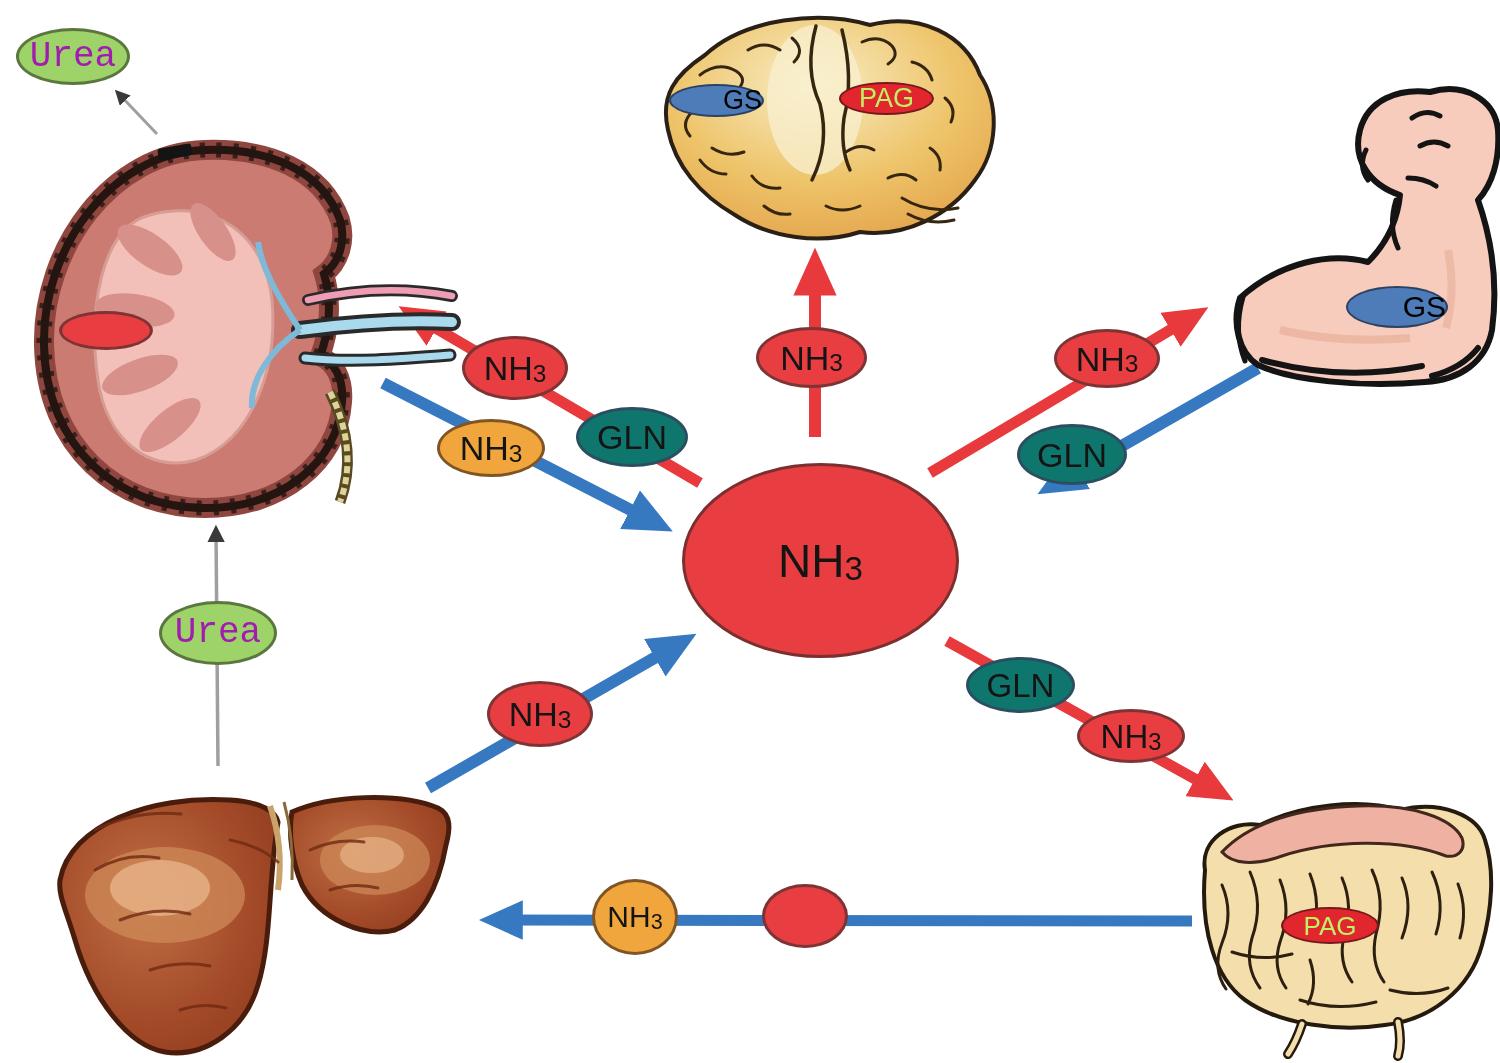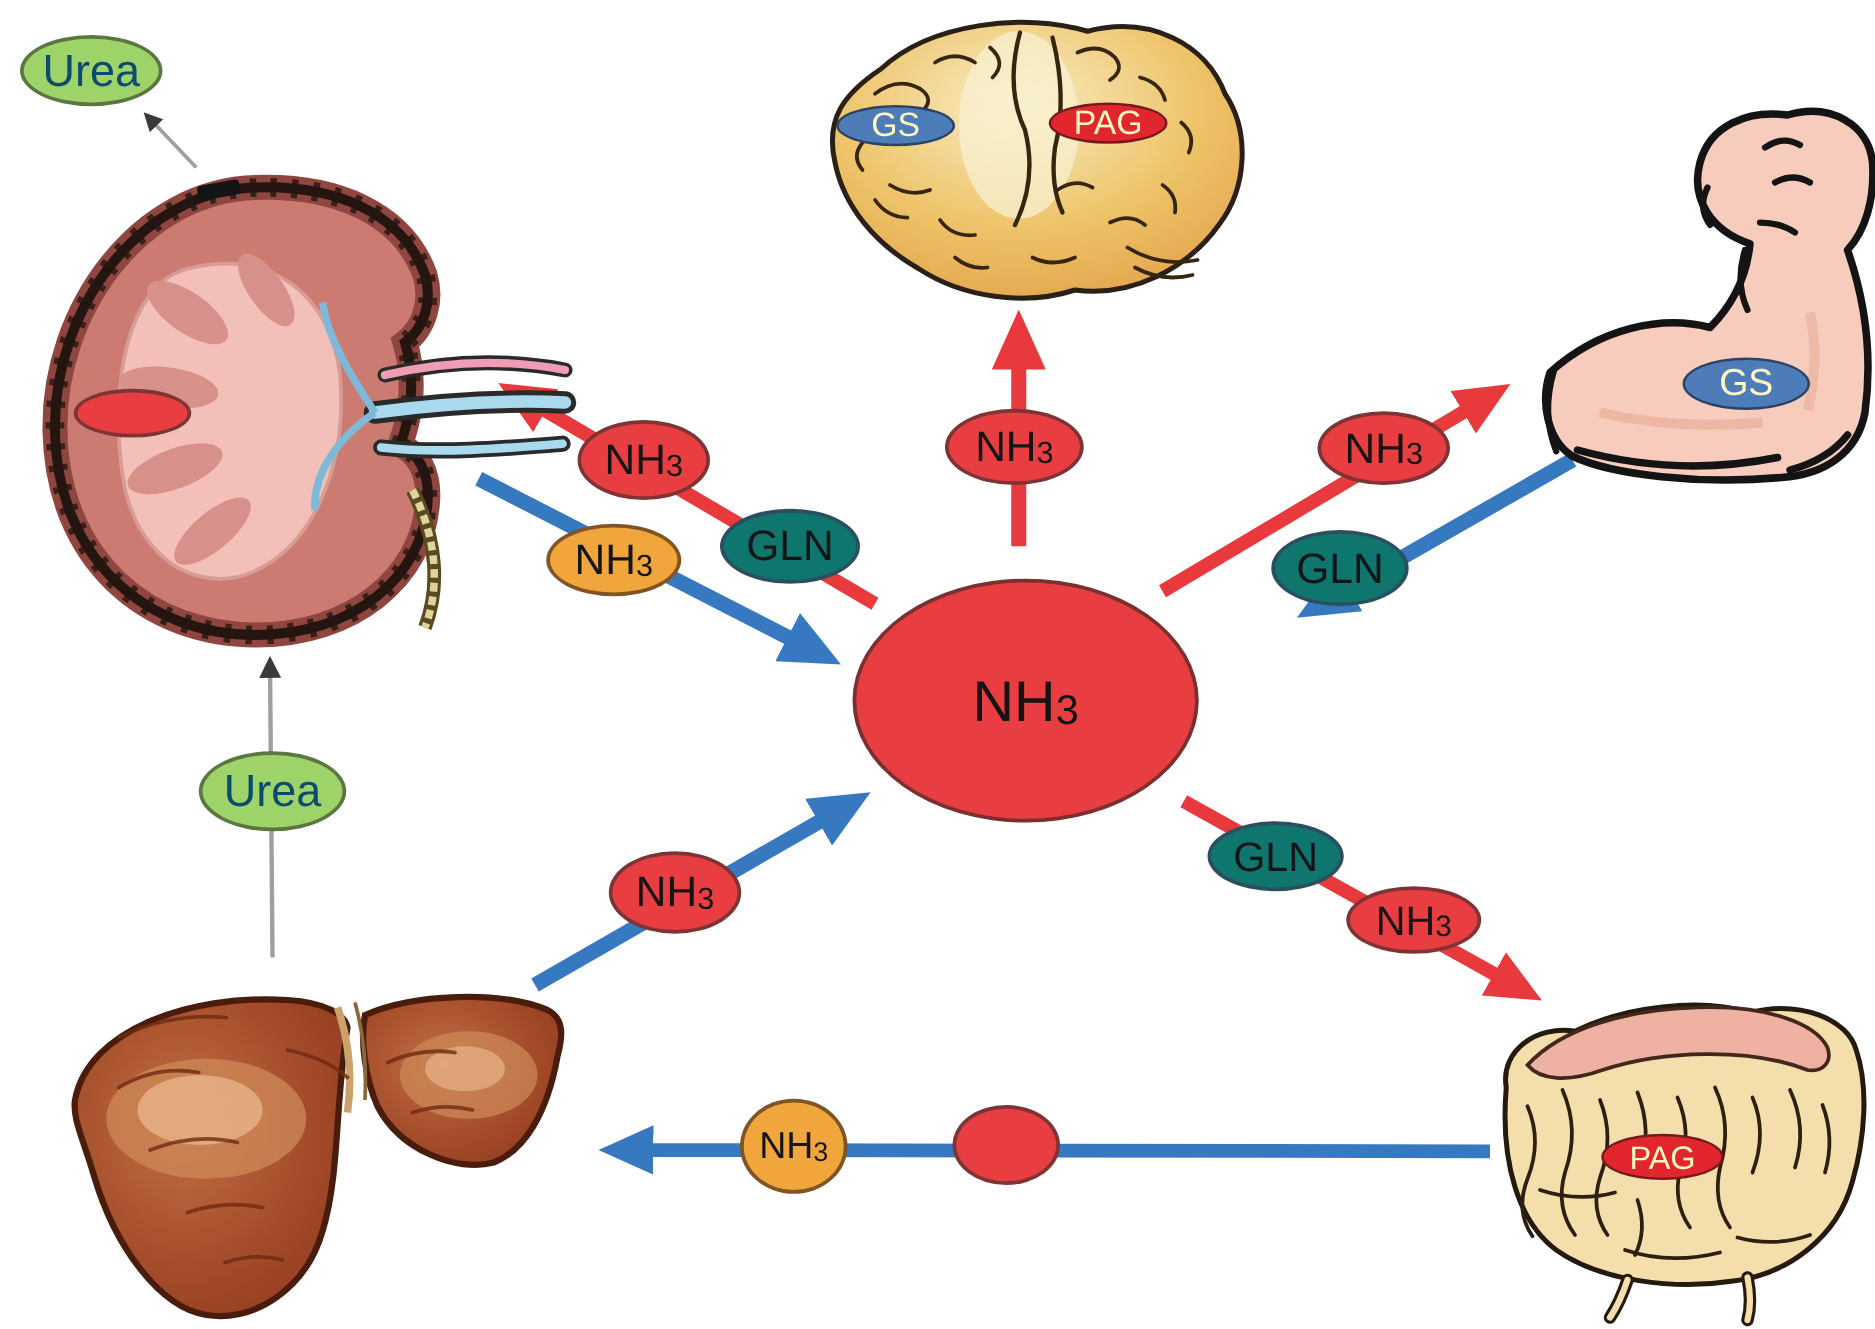--- a/index.html
+++ b/index.html
@@ -10,23 +10,23 @@
   .layer { position:absolute; left:0; top:0; }
   .badge {
     position:absolute; border-radius:50%;
     display:flex; align-items:center; justify-content:center;
     line-height:1; white-space:nowrap; box-sizing:border-box;
   }
   .badge .sub { font-size:0.72em; position:relative; top:0.24em; }
   .badge.red    { background:#e93e41; border:3px solid rgba(90,48,48,0.75); color:#141414; }
   .badge.blue   { background:#0f766e; border:3px solid rgba(54,62,92,0.72); color:#141414; }
   .badge.orange { background:#f0a63c; border:3px solid rgba(96,62,28,0.78); color:#141414; }
-  .badge.green  { background:#9ed36a; border:3px solid rgba(74,96,52,0.8); color:#0c4a6e; }
-  .badge.enzblue { background:#4d7cb8; border:2.5px solid rgba(30,42,64,0.7); color:#fef9c3; }
-  .badge.enzred  { background:#e2262e; border:2.5px solid rgba(70,22,22,0.7); color:#fef9c3; }
+  .badge.green  { background:#9ed36a; border:3px solid rgba(74,96,52,0.8); color:#a21caf;font-family:Liberation Mono, monospace; }
+  .badge.enzblue { background:#4d7cb8; border:2.5px solid rgba(30,42,64,0.7); color:#000000;justify-content:flex-end; }
+  .badge.enzred  { background:#e2262e; border:2.5px solid rgba(70,22,22,0.7); color:#bef264; }
   .badge.center  { background:#e93e41; border:3px solid #7c2f2f; color:#141414; }
 </style>
 </head>
 <body>
 
 <div class="canvas">
 
   <svg class="layer" width="1500" height="1063" viewBox="0 0 1500 1063">
     <defs>
       <marker id="ah-red" viewBox="0 0 4 3.6" refX="2.8" refY="1.8" markerWidth="4" markerHeight="3.6" orient="auto" markerUnits="strokeWidth">

